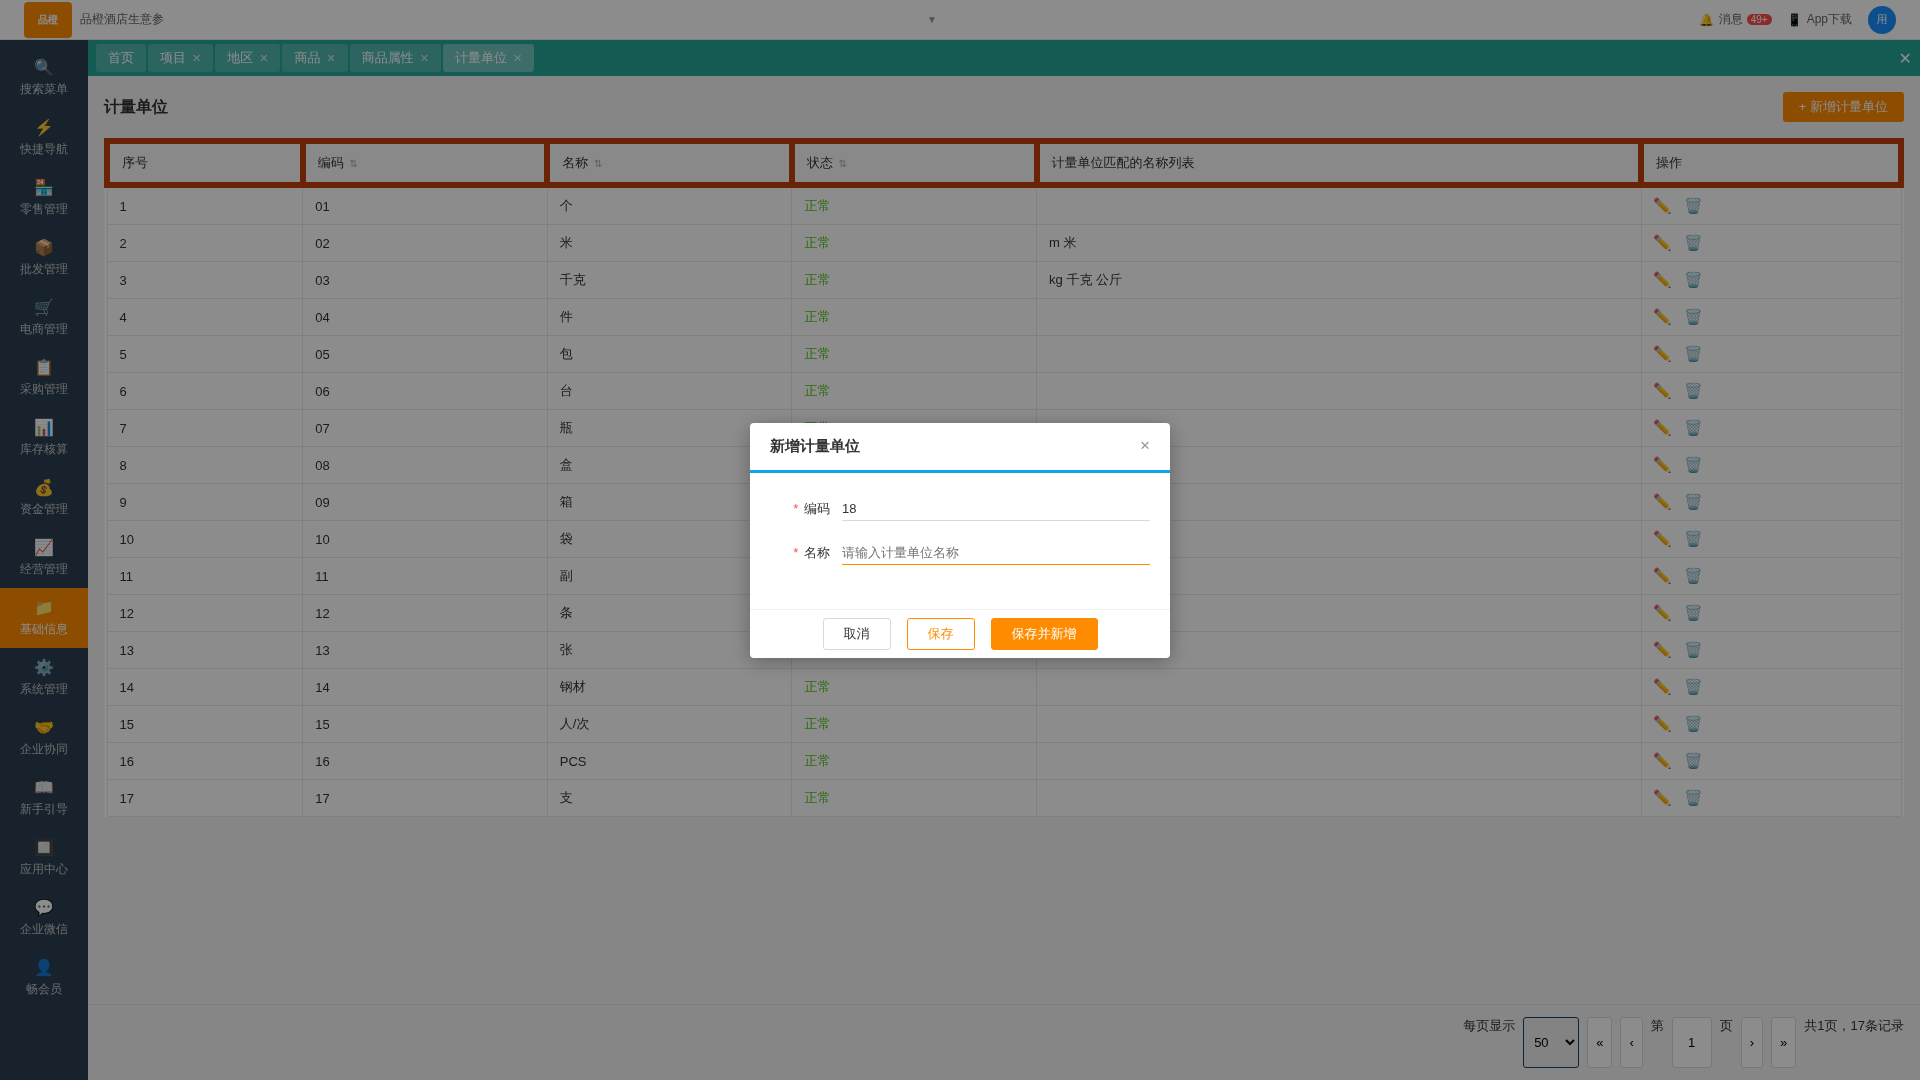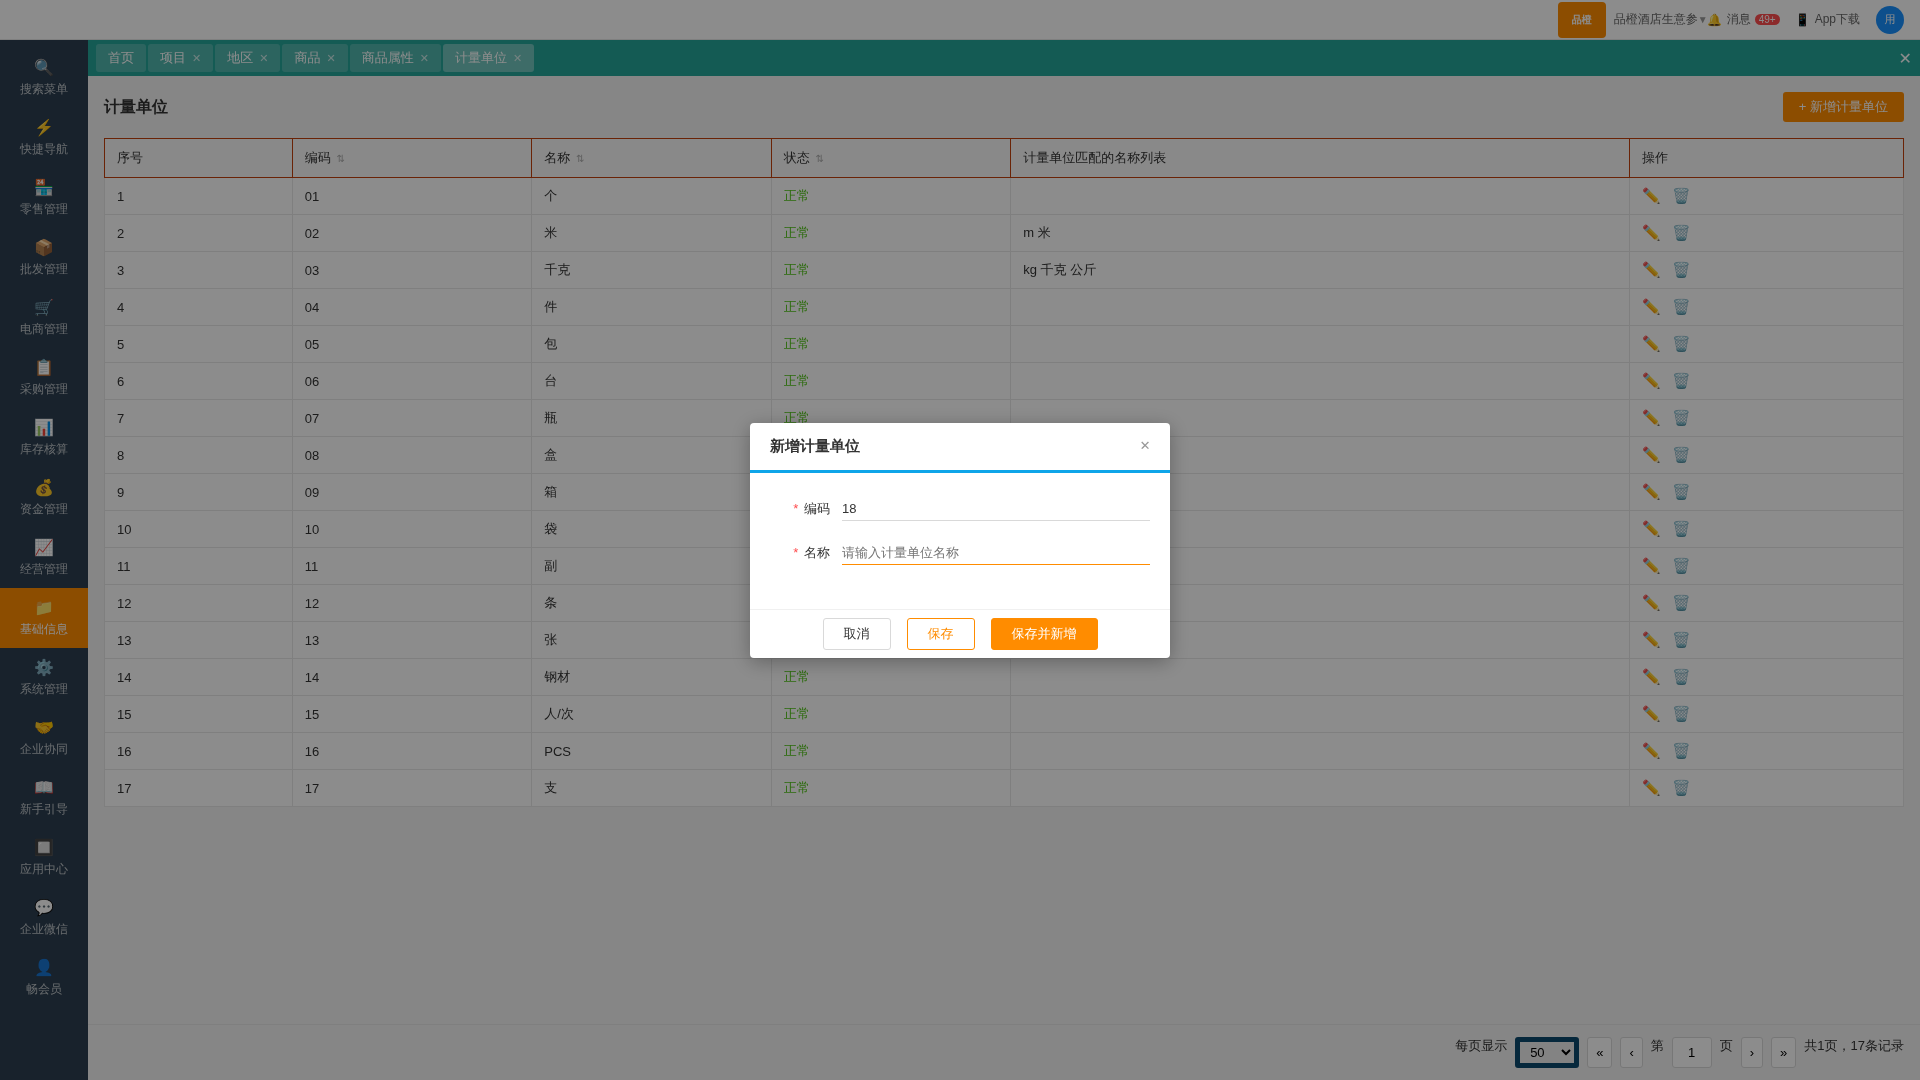--- a/index.html
+++ b/index.html
@@ -4,22 +4,22 @@
   <style>
     * { margin: 0; padding: 0; box-sizing: border-box; }
     body { font-family: 'Microsoft YaHei', Arial, sans-serif; font-size: 13px; background: #f0f0f0; width: 1920px; height: 1080px; overflow: hidden; }
 
     
     .top-bar {
       height: 40px;
       background: #fff;
       display: flex;
       align-items: center;
-      justify-content: flex-end;
-      padding: 0 16px;
+      justify-content: space-between;
+      padding: 0 24px;
       border-bottom: 1px solid #e8e8e8;
       position: relative;
       z-index: 10;
     }
     .logo-area {
       display: flex;
       align-items: center;
       gap: 8px;
     }
     .logo-icon {
@@ -193,21 +193,21 @@
     }
 
     
     .data-table {
       width: 100%;
       background: white;
       border-collapse: collapse;
     }
     .data-table th {
       background: #fafafa;
-      border: 1px solid #c2410c;
+      border: 6px solid #c2410c;
       padding: 10px 12px;
       text-align: left;
       font-weight: normal;
       color: #333;
       font-size: 13px;
       white-space: nowrap;
     }
     .data-table td {
       border: 1px solid #e8e8e8;
       padding: 9px 12px;
@@ -235,23 +235,23 @@
       display: flex;
       justify-content: flex-end;
       padding: 12px 16px;
       background: #f5f5f5;
       gap: 8px;
       font-size: 13px;
       color: #333;
       border-top: 1px solid #e8e8e8;
     }
     .pagination-select {
-      border: 5px solid #0c4a6e;
+      border: 1px solid #0c4a6e;
       border-radius: 3px;
-      padding: 2px 6px;
+      padding: 16px 6px;
       font-size: 13px;
     }
     .pagination-btn {
       border: 1px solid #d9d9d9;
       background: white;
       padding: 2px 8px;
       border-radius: 3px;
       cursor: pointer;
       font-size: 13px;
     }

